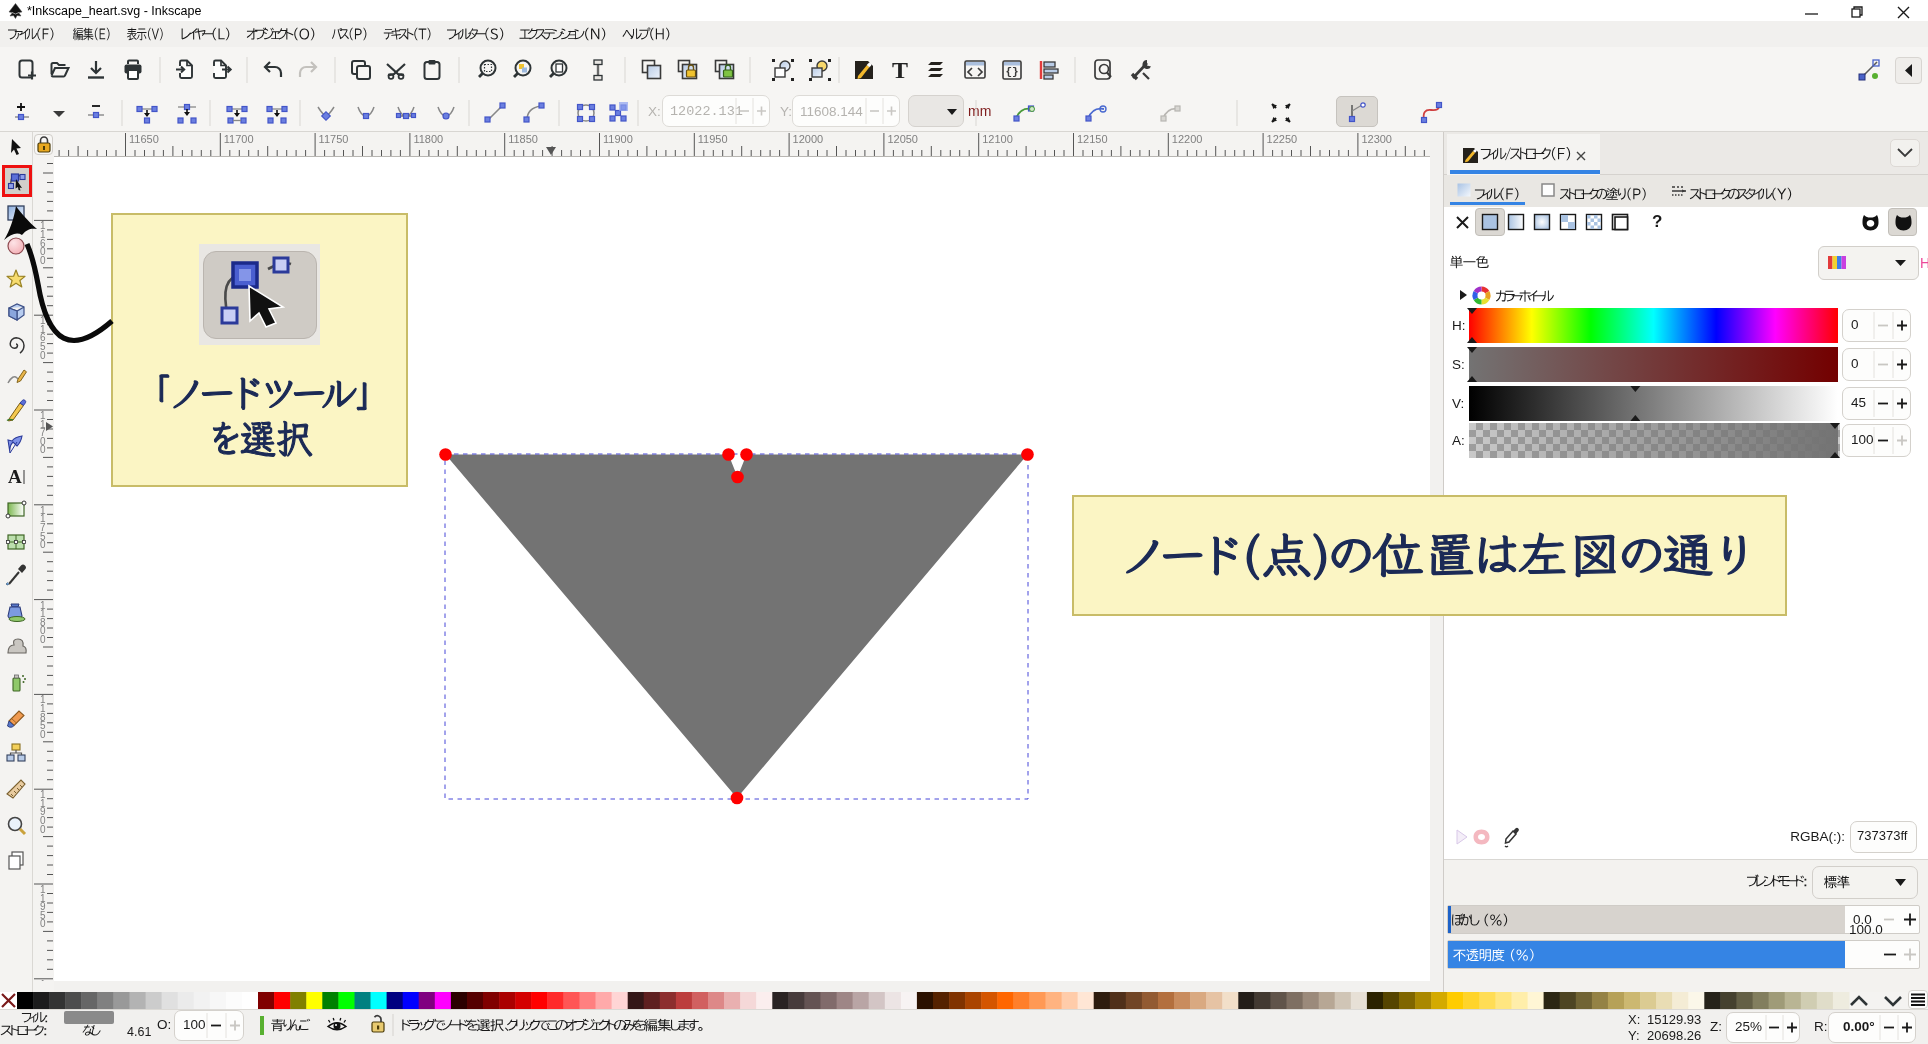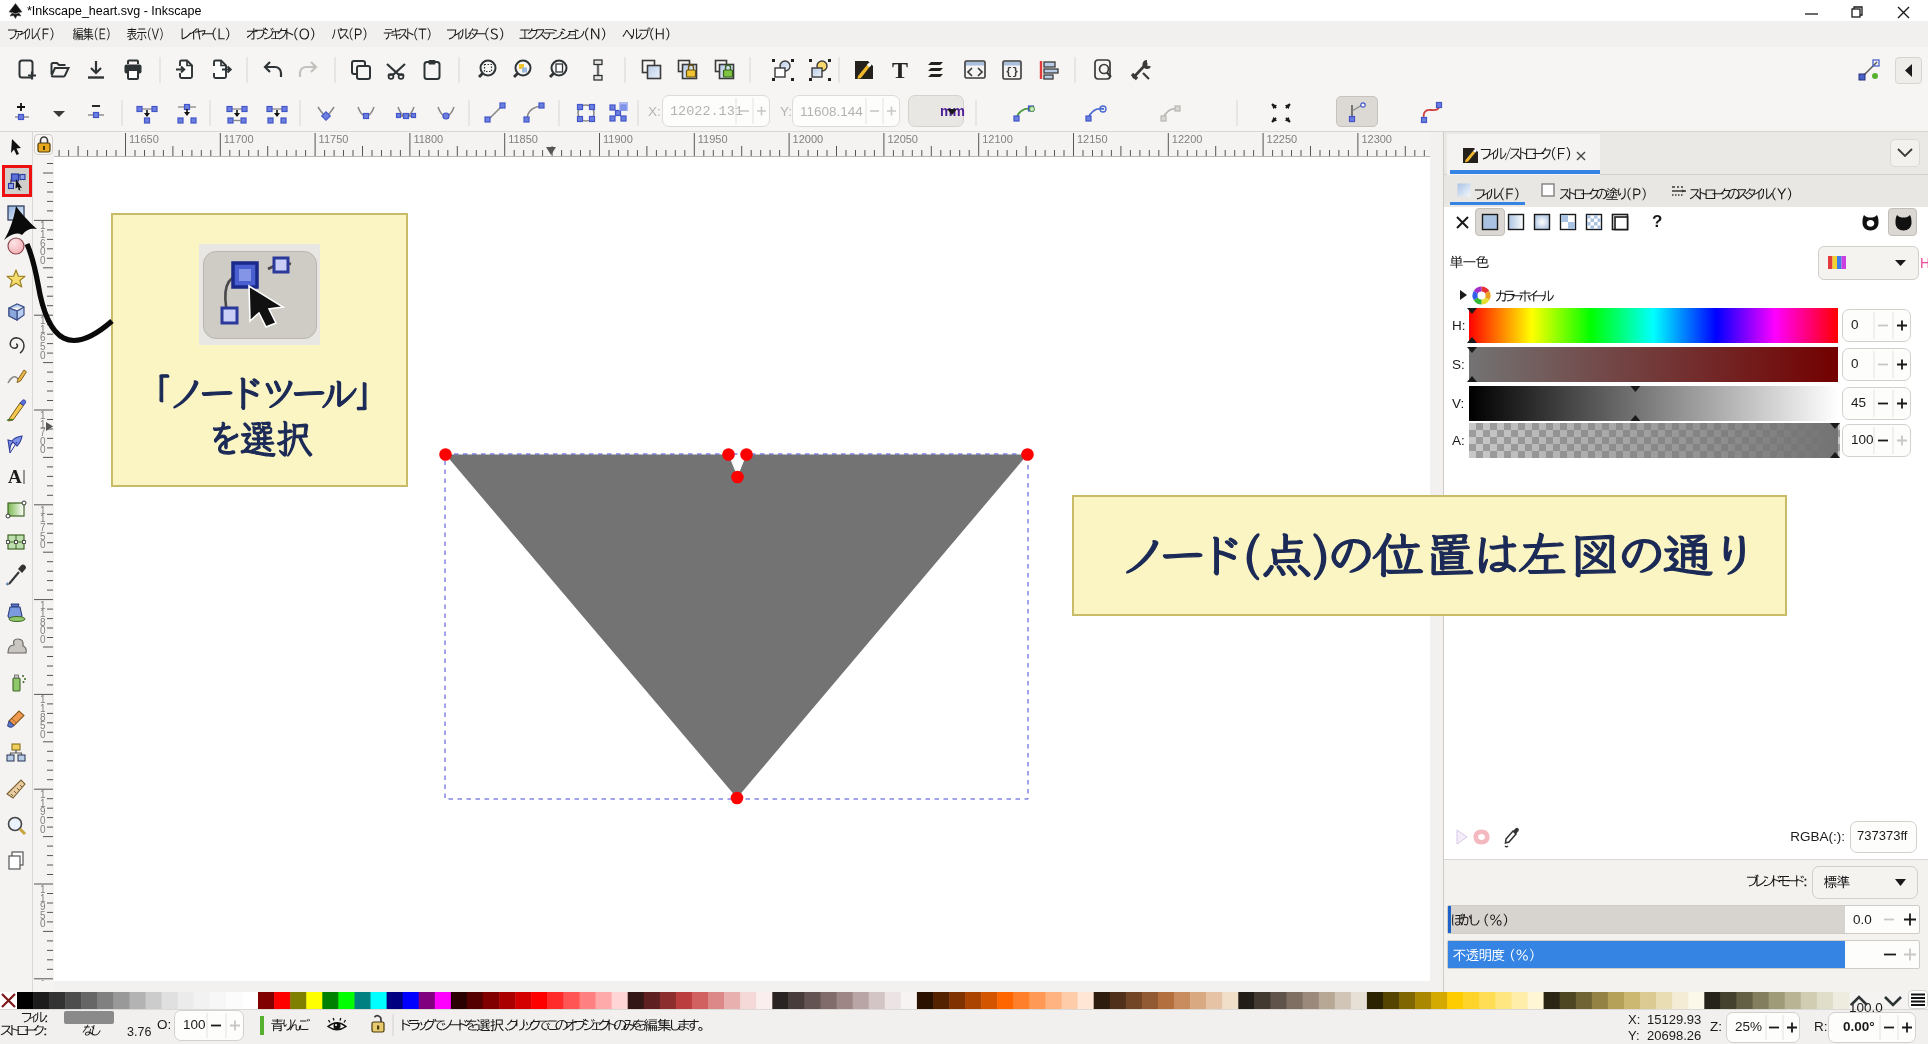--- a/index.html
+++ b/index.html
@@ -361,21 +361,21 @@
 <div class="abs" style="left:780px;top:104px;font-size:13.5px;color:#b5b3af;white-space:pre;">Y:</div>
 <div class="abs" style="left:792px;top:95px;width:108px;height:32px;background:#fdfdfc;border:1px solid #dddbd7;border-radius:7px"></div>
 <div class="abs" style="left:800px;top:104px;font-size:13.5px;color:#b5b3af;white-space:pre;">11608.144</div>
 <svg class="ic" style="left:866px;top:95px" width="34" height="32">
     <line x1="0" y1="3" x2="0" y2="29" stroke="#e4e2de" stroke-width="1"></line>
     <line x1="17" y1="3" x2="17" y2="29" stroke="#e4e2de" stroke-width="1"></line>
     <line x1="4" y1="16" x2="13" y2="16" stroke="#c9c7c3" stroke-width="1.6"></line>
     <path d="M21,16 h9 M25.5,11.5 v9" stroke="#c9c7c3" stroke-width="1.6"></path>
   </svg>
 <div class="abs" style="left:908px;top:95px;width:56px;height:32px;background:#e9e7e4;border:1px solid #d5d2ce;border-radius:7px"></div>
-<div class="abs" style="left:940px;top:103px;font-size:14px;color:#4c1d95;white-space:pre;font-weight:bold">mm</div>
+<div class="abs" style="left:968px;top:103px;font-size:14px;color:#7f1d1d;white-space:pre;font-weight:normal">mm</div>
 <svg class="ic" style="left:946px;top:108px" width="12" height="8">
     <path d="M1,1 L6,7 L11,1 Z" fill="#1a1a1a"></path>
   </svg>
 <svg class="ic" style="left:975px;top:100px" width="2" height="26">
     <line x1="1" y1="0" x2="1" y2="26" stroke="#d9d7d3" stroke-width="1"></line>
   </svg>
 <svg class="ic" style="left:1012px;top:101px" width="24" height="24">
     <path d="M4,18 Q8,6 20,8" fill="none" stroke="#4a9a3a" stroke-width="1.8"></path>
     <rect x="2" y="15" width="5" height="5" fill="#6b7fe0" stroke="#4355c8" stroke-width="1.2"></rect>
     <rect x="16.5" y="5" width="5" height="5" fill="#6b7fe0" stroke="#4355c8" stroke-width="1.2"></rect>
@@ -1352,21 +1352,21 @@
 <div class="abs" style="left:1853px;top:912px;font-size:13.5px;color:#1a1a1a;white-space:pre;">0.0</div>
 <svg class="ic" style="left:1880px;top:906px" width="40" height="27">
     <line x1="4" y1="13.5" x2="14" y2="13.5" stroke="#c9c7c3" stroke-width="1.8"></line>
     <path d="M24,13.5 h12 M30,7.5 v12" stroke="#1a1a1a" stroke-width="1.8"></path>
   </svg>
 <div class="abs" style="left:1447px;top:940px;width:473px;height:29px;background:#fdfdfc;border:1px solid #cfccc7;border-radius:2px"></div>
 <div class="abs" style="left:1448px;top:941px;width:397px;height:27px;background:#3584e4"></div>
 <svg style="position:absolute;left:0;top:0;overflow:visible" width="1" height="1">
     <path transform="translate(1453,960) scale(1.0,1.0)" d="M8.0 -9.3Q7.6 -8.8 7.1 -8.1L7.0 -7.9V1.3H5.9V-6.6Q3.7 -4.3 0.9 -2.6L0.2 -3.4Q4.4 -5.8 6.7 -9.3H0.6V-10.3H12.4V-9.3ZM11.9 -3.0Q10.0 -4.9 7.5 -6.7L8.2 -7.4Q10.8 -5.6 12.7 -3.9Z M16.0 -1.4Q16.6 -0.8 17.4 -0.4Q18.6 0.1 20.5 0.1H25.8Q25.6 0.4 25.5 1.0H20.5Q18.3 1.0 17.1 0.4Q16.3 0.1 15.6 -0.6Q14.6 0.5 13.6 1.3L13.1 0.3Q14.2 -0.4 15.0 -1.1V-4.7H13.1V-5.6H16.0ZM22.2 -8.1Q23.7 -6.8 25.6 -6.1L25.0 -5.3Q22.8 -6.3 21.3 -7.9V-5.9H20.4V-7.8Q19.0 -6.2 16.8 -5.1L16.2 -5.9Q18.1 -6.5 19.6 -8.1H16.7V-8.9H20.4V-9.9L20.1 -9.9Q19.0 -9.7 17.6 -9.7L17.3 -10.4Q21.0 -10.6 23.5 -11.2L24.1 -10.5Q22.9 -10.2 21.3 -10.0V-8.9H25.2V-8.1ZM24.6 -3.9Q24.5 -2.2 24.2 -1.4Q23.9 -0.6 22.8 -0.6Q22.1 -0.6 21.2 -0.7L21.0 -1.6Q22.0 -1.4 22.7 -1.4Q23.0 -1.4 23.2 -1.6Q23.4 -2.0 23.6 -3.1H21.6Q22.1 -4.1 22.3 -4.8H20.6Q20.5 -3.7 20.1 -2.9Q19.4 -1.5 17.7 -0.6L17.0 -1.3Q19.4 -2.4 19.7 -4.8H18.0V-5.6H22.9L23.4 -5.2Q23.2 -4.6 22.9 -3.9ZM15.4 -8.1Q14.5 -9.5 13.6 -10.4L14.3 -11.0Q15.4 -10.0 16.2 -8.8Z M33.4 -3.5Q33.3 -2.0 32.9 -1.0Q32.4 0.2 31.1 1.3L30.4 0.5Q31.3 -0.2 31.7 -1.0Q32.4 -2.3 32.4 -4.5V-10.7H37.9V0.0Q37.9 0.5 37.6 0.8Q37.4 1.1 36.6 1.1Q36.1 1.1 34.8 1.0L34.6 0.0Q35.7 0.1 36.4 0.1Q36.7 0.1 36.8 -0.0Q36.8 -0.2 36.8 -0.4V-3.5ZM33.4 -4.3H36.8V-6.7H33.4V-4.6Q33.4 -4.4 33.4 -4.3ZM33.4 -7.6H36.8V-9.8H33.4ZM31.2 -10.7V-1.8H27.7V-0.6H26.7V-10.7ZM27.7 -9.8V-6.8H30.2V-9.8ZM27.7 -5.9V-2.7H30.2V-5.9Z M46.1 -10.0H51.3V-9.2H48.3V-7.9H51.1V-7.1H48.3V-5.1H43.4V-7.1H40.9V-5.7Q40.9 -2.7 40.6 -1.1Q40.4 0.2 39.9 1.2L39.0 0.6Q39.6 -0.6 39.7 -2.2Q39.9 -3.6 39.9 -5.7V-10.0H45.1V-11.3H46.1ZM40.9 -9.2V-7.9H43.4V-9.2ZM44.4 -9.2V-7.9H47.3V-9.2ZM44.4 -7.1V-5.8H47.3V-7.1ZM46.1 -0.4Q44.1 0.7 41.3 1.3L40.7 0.4Q43.5 -0.1 45.2 -0.9Q43.6 -2.0 42.7 -3.3H41.7V-4.2H49.4L49.9 -3.7Q48.9 -2.2 47.0 -0.9Q48.7 -0.1 51.4 0.3L50.8 1.2Q48.2 0.7 46.1 -0.4ZM43.8 -3.3Q44.6 -2.3 45.9 -1.5L46.1 -1.4Q47.7 -2.4 48.4 -3.3Z M60.7 1.3Q59.5 0.2 58.8 -1.3Q57.9 -3.2 57.9 -5.0Q57.9 -7.1 59.0 -9.2Q59.7 -10.4 60.7 -11.3H61.7Q60.8 -10.3 60.3 -9.5Q59.0 -7.3 59.0 -5.0Q59.0 -2.8 60.2 -0.8Q60.7 0.1 61.7 1.3Z M72.6 -10.4H73.6L65.8 0.3H64.8ZM65.9 -10.6Q66.9 -10.6 67.6 -9.9Q68.4 -9.1 68.4 -7.8Q68.4 -6.9 68.0 -6.2Q67.3 -5.0 65.9 -5.0Q64.8 -5.0 64.2 -5.8Q63.5 -6.6 63.5 -7.8Q63.5 -9.2 64.4 -10.0Q65.0 -10.6 65.9 -10.6ZM65.9 -9.7Q65.3 -9.7 64.9 -9.2Q64.5 -8.7 64.5 -7.8Q64.5 -7.2 64.7 -6.8Q65.1 -5.9 65.9 -5.9Q66.5 -5.9 66.9 -6.4Q67.3 -6.9 67.3 -7.8Q67.3 -8.6 67.0 -9.1Q66.6 -9.7 65.9 -9.7ZM72.5 -5.0Q73.5 -5.0 74.2 -4.3Q74.9 -3.5 74.9 -2.2Q74.9 -1.3 74.5 -0.6Q73.9 0.6 72.5 0.6Q71.4 0.6 70.7 -0.3Q70.1 -1.1 70.1 -2.2Q70.1 -3.6 70.9 -4.4Q71.6 -5.0 72.5 -5.0ZM72.5 -4.1Q71.9 -4.1 71.5 -3.6Q71.1 -3.1 71.1 -2.2Q71.1 -1.6 71.3 -1.2Q71.7 -0.3 72.5 -0.3Q73.1 -0.3 73.5 -0.8Q73.9 -1.3 73.9 -2.2Q73.9 -3.1 73.6 -3.6Q73.2 -4.1 72.5 -4.1Z M76.7 1.3Q77.6 0.3 78.1 -0.6Q79.5 -2.7 79.5 -5.0Q79.5 -7.2 78.3 -9.2Q77.7 -10.2 76.7 -11.3H77.7Q78.9 -10.2 79.6 -8.7Q80.6 -6.8 80.6 -5.0Q80.6 -3.0 79.4 -0.9Q78.7 0.4 77.7 1.3Z" fill="#ffffff"></path>
   </svg>
-<div class="abs" style="left:1849px;top:1000px;font-size:13.5px;color:#1a1a1a;white-space:pre;">100.0</div>
+<div class="abs" style="left:1849px;top:922px;font-size:13.5px;color:#1a1a1a;white-space:pre;">100.0</div>
 <svg class="ic" style="left:1880px;top:941px" width="40" height="27">
     <line x1="4" y1="13.5" x2="16" y2="13.5" stroke="#1a1a1a" stroke-width="1.8"></line>
     <path d="M24,13.5 h12 M30,7.5 v12" stroke="#c9c7c3" stroke-width="1.8"></path>
   </svg>
 <svg class="ic" style="left:0px;top:992px" width="1848" height="17">
     <rect x="0" y="0" width="17" height="17" fill="#fff"></rect>
     <path d="M2,2 L15,15 M15,2 L2,15" stroke="#7a1a1a" stroke-width="2.2"></path>
     <rect x="17.0" y="0" width="16.57" height="17" fill="#000000"></rect>
     <rect x="33.1" y="0" width="16.57" height="17" fill="#1c1c1c"></rect>
     <rect x="49.1" y="0" width="16.57" height="17" fill="#333333"></rect>
@@ -1493,21 +1493,21 @@
 <svg style="position:absolute;left:0;top:0;overflow:visible" width="1" height="1">
     <path transform="translate(23,1022) scale(1.0,1.0)" d="M-1.1 -9.0H8.2Q8.1 -6.0 7.4 -4.2Q6.7 -2.3 5.0 -1.1Q3.6 -0.2 1.2 0.4L0.7 -0.5Q4.0 -1.1 5.5 -2.8Q7.0 -4.6 7.1 -8.1H-1.1Z M10.3 0.6V-4.7Q8.7 -3.6 6.7 -2.9L6.2 -3.7Q8.5 -4.5 10.1 -5.6Q11.8 -6.8 13.0 -8.2L13.8 -7.8Q12.6 -6.4 11.2 -5.4V0.6Z M14.2 -9.6H15.2V-7.4Q15.2 -5.5 15.1 -4.4Q14.9 -3.1 14.5 -2.2Q13.7 -0.8 12.2 0.2L11.6 -0.6Q13.2 -1.7 13.8 -3.3Q14.2 -4.6 14.2 -7.4ZM17.3 -9.9H18.3V-1.0Q19.6 -1.6 20.5 -2.7Q21.7 -4.0 22.2 -5.9L22.9 -5.1Q22.3 -3.1 21.1 -1.8Q19.9 -0.5 18.0 0.3L17.3 -0.4Z M22.5 -6.8H24.1V-5.2H22.5ZM22.5 -1.3H24.1V0.3H22.5Z" fill="#1a1a1a"></path>
   </svg>
 <svg style="position:absolute;left:0;top:0;overflow:visible" width="1" height="1">
     <path transform="translate(2,1035) scale(1.13,1.0)" d="M-0.3 -9.2H6.8L7.4 -8.6Q6.5 -6.3 5.0 -4.2Q7.0 -2.6 8.8 -0.6L8.1 0.2Q6.4 -1.7 4.4 -3.5Q2.4 -1.0 -0.6 0.2L-1.2 -0.6Q1.8 -1.8 3.7 -4.2Q5.4 -6.3 6.2 -8.3H-0.3Z M8.3 -10.1H9.3V-6.7Q13.1 -5.5 15.3 -4.4L14.8 -3.4Q12.3 -4.7 9.3 -5.7V0.6H8.3Z M13.8 -9.1H22.9V-0.1H13.8ZM14.8 -8.2V-1.0H21.9V-8.2Z M20.4 -5.5H30.9V-4.5H20.4Z M36.4 -8.6 37.1 -8.0Q36.5 -4.2 34.6 -2.3Q33.0 -0.4 29.8 0.5L29.2 -0.3Q32.3 -1.2 33.9 -3.0Q35.5 -4.8 36.0 -7.7H31.6Q30.4 -5.8 28.7 -4.7L27.9 -5.4Q29.2 -6.2 30.0 -7.2Q31.0 -8.4 31.6 -10.1L32.6 -9.9Q32.3 -9.2 32.1 -8.6Z M37.5 -6.8H39.1V-5.2H37.5ZM37.5 -1.3H39.1V0.3H37.5Z" fill="#1a1a1a"></path>
   </svg>
 <div class="abs" style="left:64px;top:1011px;width:50px;height:13px;background:#8a8a8a;border-radius:2px"></div>
 <svg style="position:absolute;left:0;top:0;overflow:visible" width="1" height="1">
     <path transform="translate(83,1035) scale(1,1) skewX(-14)" d="M5.6 -6.3H6.6V-2.9Q8.0 -2.3 9.6 -1.2L9.0 -0.3Q7.8 -1.2 6.6 -1.8Q6.6 0.6 4.2 0.6Q3.1 0.6 2.4 0.1Q1.6 -0.4 1.6 -1.4Q1.6 -2.0 2.0 -2.5Q2.8 -3.4 4.4 -3.4Q4.9 -3.4 5.6 -3.2ZM5.6 -2.3Q4.9 -2.5 4.2 -2.5Q3.5 -2.5 3.1 -2.3Q2.5 -2.0 2.5 -1.4Q2.5 -0.9 3.0 -0.6Q3.4 -0.3 4.2 -0.3Q5.0 -0.3 5.4 -0.9Q5.6 -1.3 5.6 -1.9ZM-0.8 -8.4H1.4Q1.7 -9.3 1.9 -10.3L2.9 -10.2Q2.7 -9.3 2.4 -8.4H4.7V-7.5H2.1Q1.0 -4.4 -0.4 -2.3L-1.2 -2.8Q0.1 -4.7 1.1 -7.5H-0.8ZM9.1 -5.8Q7.8 -7.3 6.2 -8.4L6.8 -9.1Q8.4 -8.1 9.8 -6.6Z M8.2 -9.9H9.2V-2.9Q9.2 -0.4 11.8 -0.4Q12.9 -0.4 13.8 -1.1Q15.0 -2.0 15.8 -4.8L16.7 -4.2Q16.1 -2.1 15.2 -1.0Q13.9 0.6 11.7 0.6Q9.6 0.6 8.7 -0.7Q8.2 -1.6 8.2 -2.9Z" fill="#1a1a1a"></path>
   </svg>
-<div class="abs" style="left:127px;top:1025px;font-size:12.5px;color:#1a1a1a;white-space:pre;">3.76</div>
+<div class="abs" style="left:127px;top:1025px;font-size:12.5px;color:#1a1a1a;white-space:pre;">4.61</div>
 <div class="abs" style="left:157px;top:1017px;font-size:13.5px;color:#1a1a1a;white-space:pre;">O:</div>
 <div class="abs" style="left:174px;top:1010px;width:70px;height:31px;background:#fdfdfc;border:1px solid #d4d1cc;border-radius:7px"></div>
 <div class="abs" style="left:183px;top:1017px;font-size:13.5px;color:#1a1a1a;white-space:pre;">100</div>
 <svg class="ic" style="left:207px;top:1010px" width="37" height="31">
     <line x1="0" y1="3" x2="0" y2="28" stroke="#e4e2de" stroke-width="1"></line>
     <line x1="19" y1="3" x2="19" y2="28" stroke="#e4e2de" stroke-width="1"></line>
     <line x1="4" y1="15.5" x2="14" y2="15.5" stroke="#1a1a1a" stroke-width="1.8"></line>
     <path d="M23,15.5 h10 M28,10.5 v10" stroke="#c9c7c3" stroke-width="1.8"></path>
   </svg>
 <div class="abs" style="left:260px;top:1016px;width:4px;height:19px;background:#58b030"></div>

